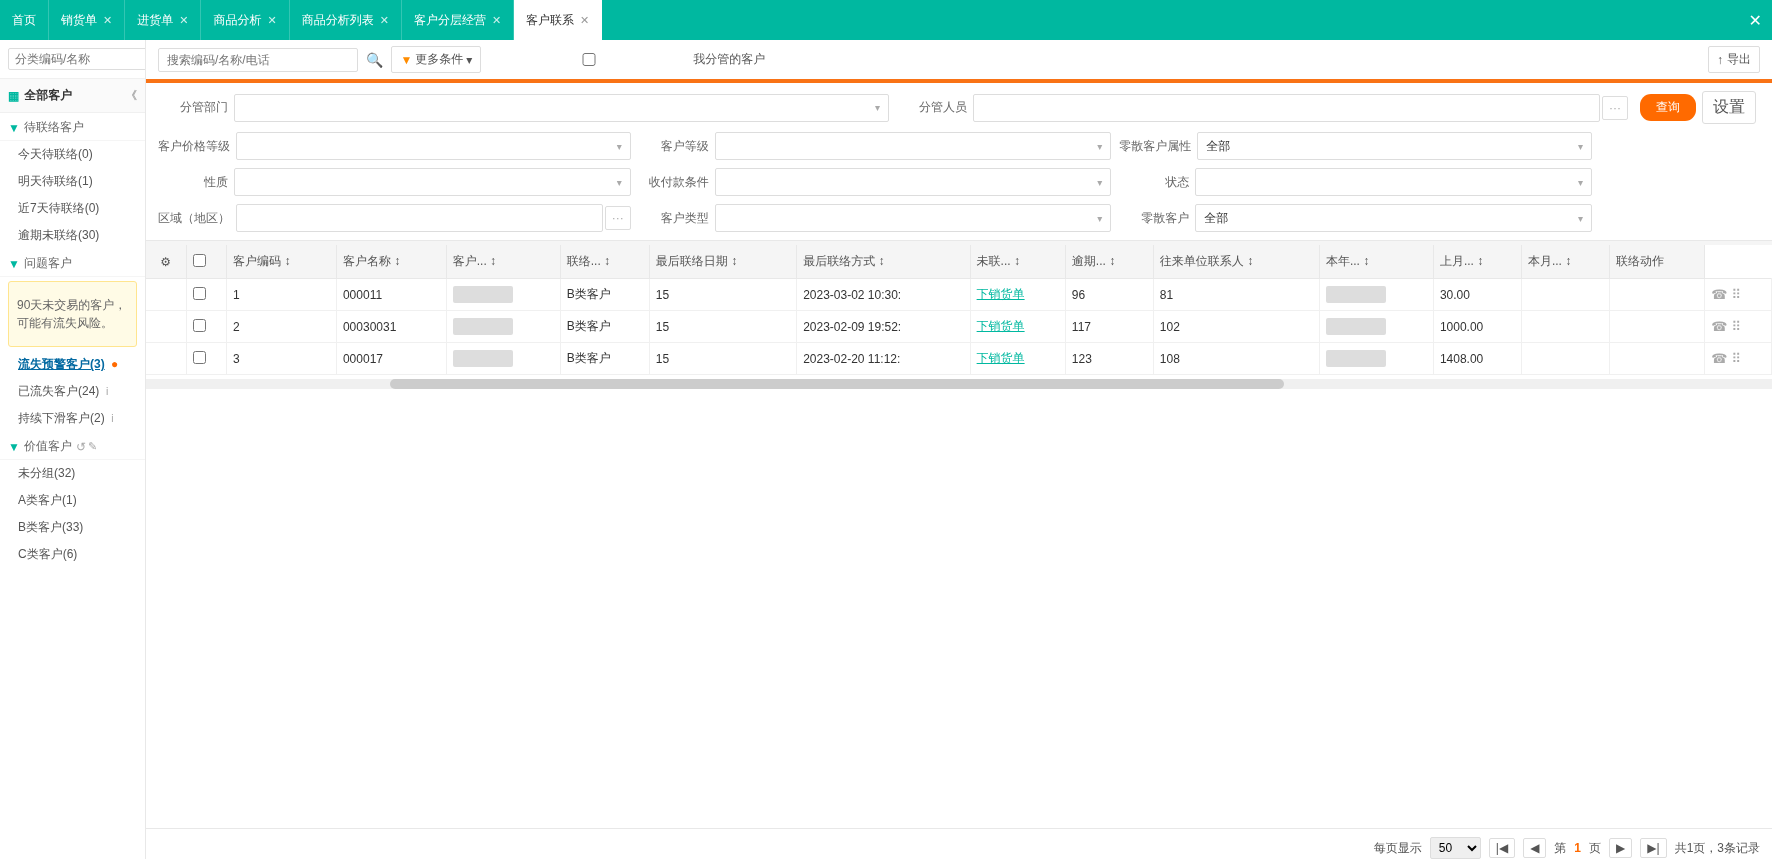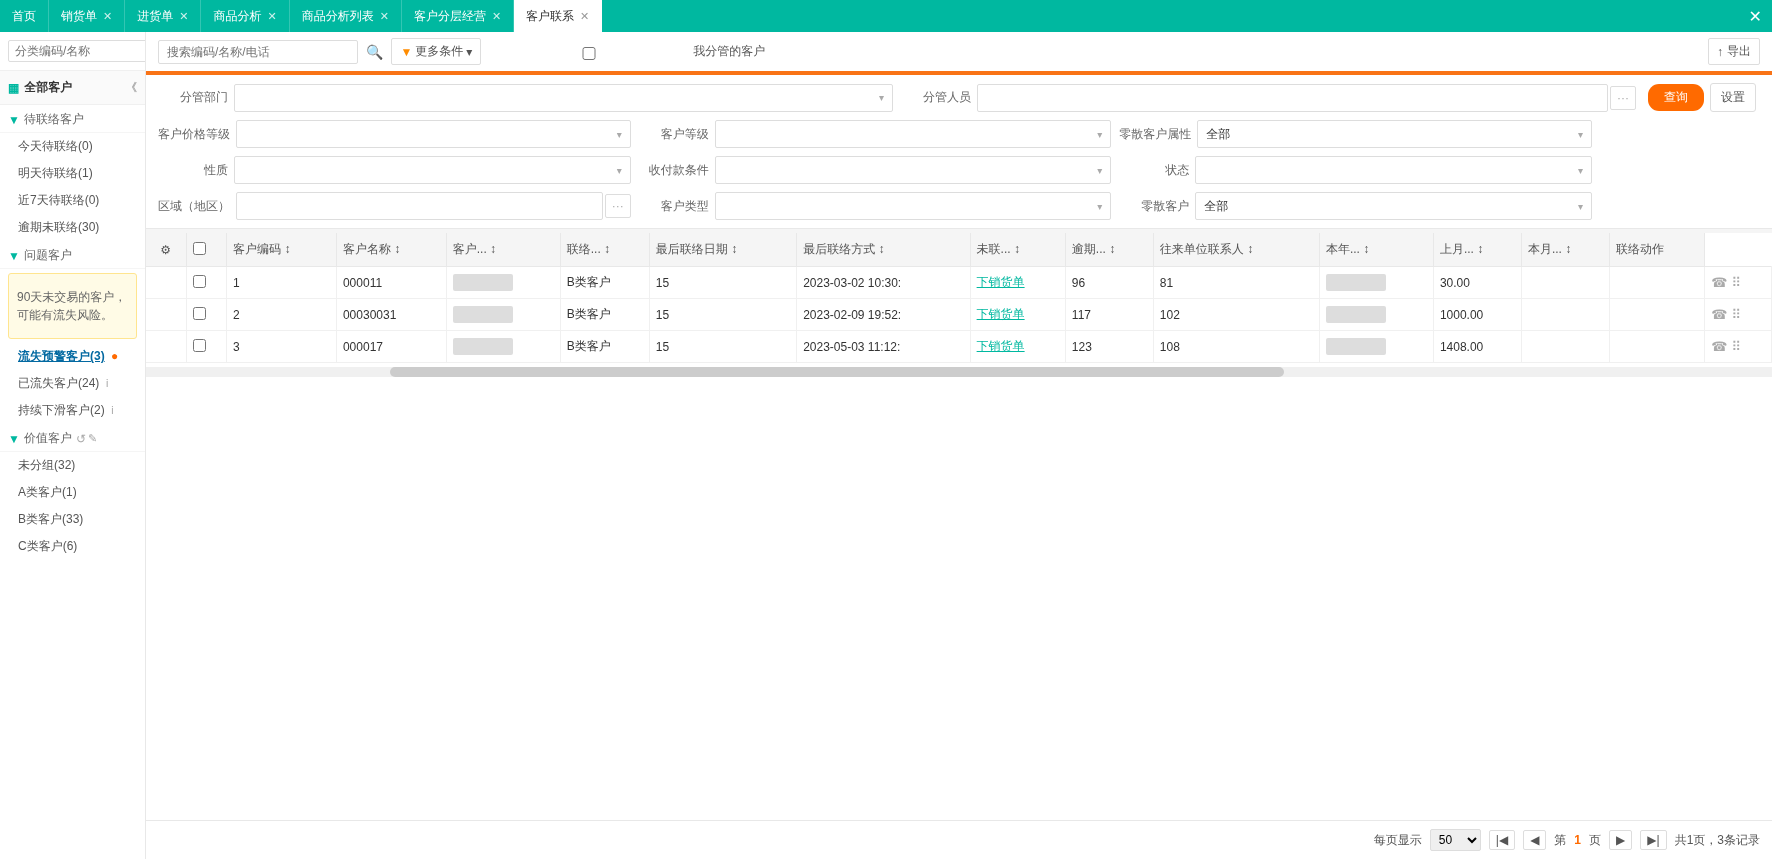--- a/index.html
+++ b/index.html
@@ -3,21 +3,21 @@
   <meta charset="utf-8">
   <style>
     * { box-sizing: border-box; margin: 0; padding: 0; font-family: 'Microsoft YaHei', Arial, sans-serif; font-size: 12px; }
     body { background: #f5f5f5; overflow: hidden; }
 
     
     .tab-bar {
       display: flex;
       align-items: center;
       background: #00b8a0;
-      height: 32px;
+      height: 40px;
       padding: 0;
       color: white;
     }
     .tab-item {
       display: flex;
       align-items: center;
       padding: 0 12px;
       height: 100%;
       cursor: pointer;
       white-space: nowrap;
@@ -161,21 +161,21 @@
       border: 1px solid #ddd;
       border-radius: 2px;
       background: white;
       cursor: pointer;
       color: #555;
       font-size: 12px;
     }
     .filter-btn .filter-icon { color: #ff8c00; }
     .checkbox-wrap {
       display: flex;
-      align-items: flex-end;
+      align-items: center;
       gap: 4px;
       color: #555;
       cursor: pointer;
     }
     .export-btn {
       margin-left: auto;
       display: flex;
       align-items: center;
       gap: 4px;
       padding: 4px 8px;
@@ -255,21 +255,21 @@
       cursor: pointer;
       font-size: 12px;
     }
     .btn-settings {
       padding: 5px 10px;
       background: white;
       color: #555;
       border: 1px solid #ddd;
       border-radius: 3px;
       cursor: pointer;
-      font-size: 12px;
+      font-size: 16px;
     }
 
     
     .table-container {
       flex: 1;
       overflow: auto;
       background: white;
       margin-top: 4px;
     }
     table {
@@ -648,21 +648,21 @@
     </td>
   </tr>
             <tr>
     <td></td>
     <td><input type="checkbox" style=""></td>
     <td>3</td>
     <td>000017</td>
     <td><span class="blurred">　　　　</span></td>
     <td>B类客户</td>
     <td>15</td>
-    <td>2023-05-03 11:12:</td>
+    <td>2023-02-20 11:12:</td>
     <td><span class="link-text">下销货单</span></td>
     <td>123</td>
     <td>108</td>
     <td><span class="blurred">　　　　　</span></td>
     <td>1408.00</td>
     <td></td>
     <td></td>
     <td>
       <div class="action-icons">
         <span class="action-icon" title="联络">☎</span>

